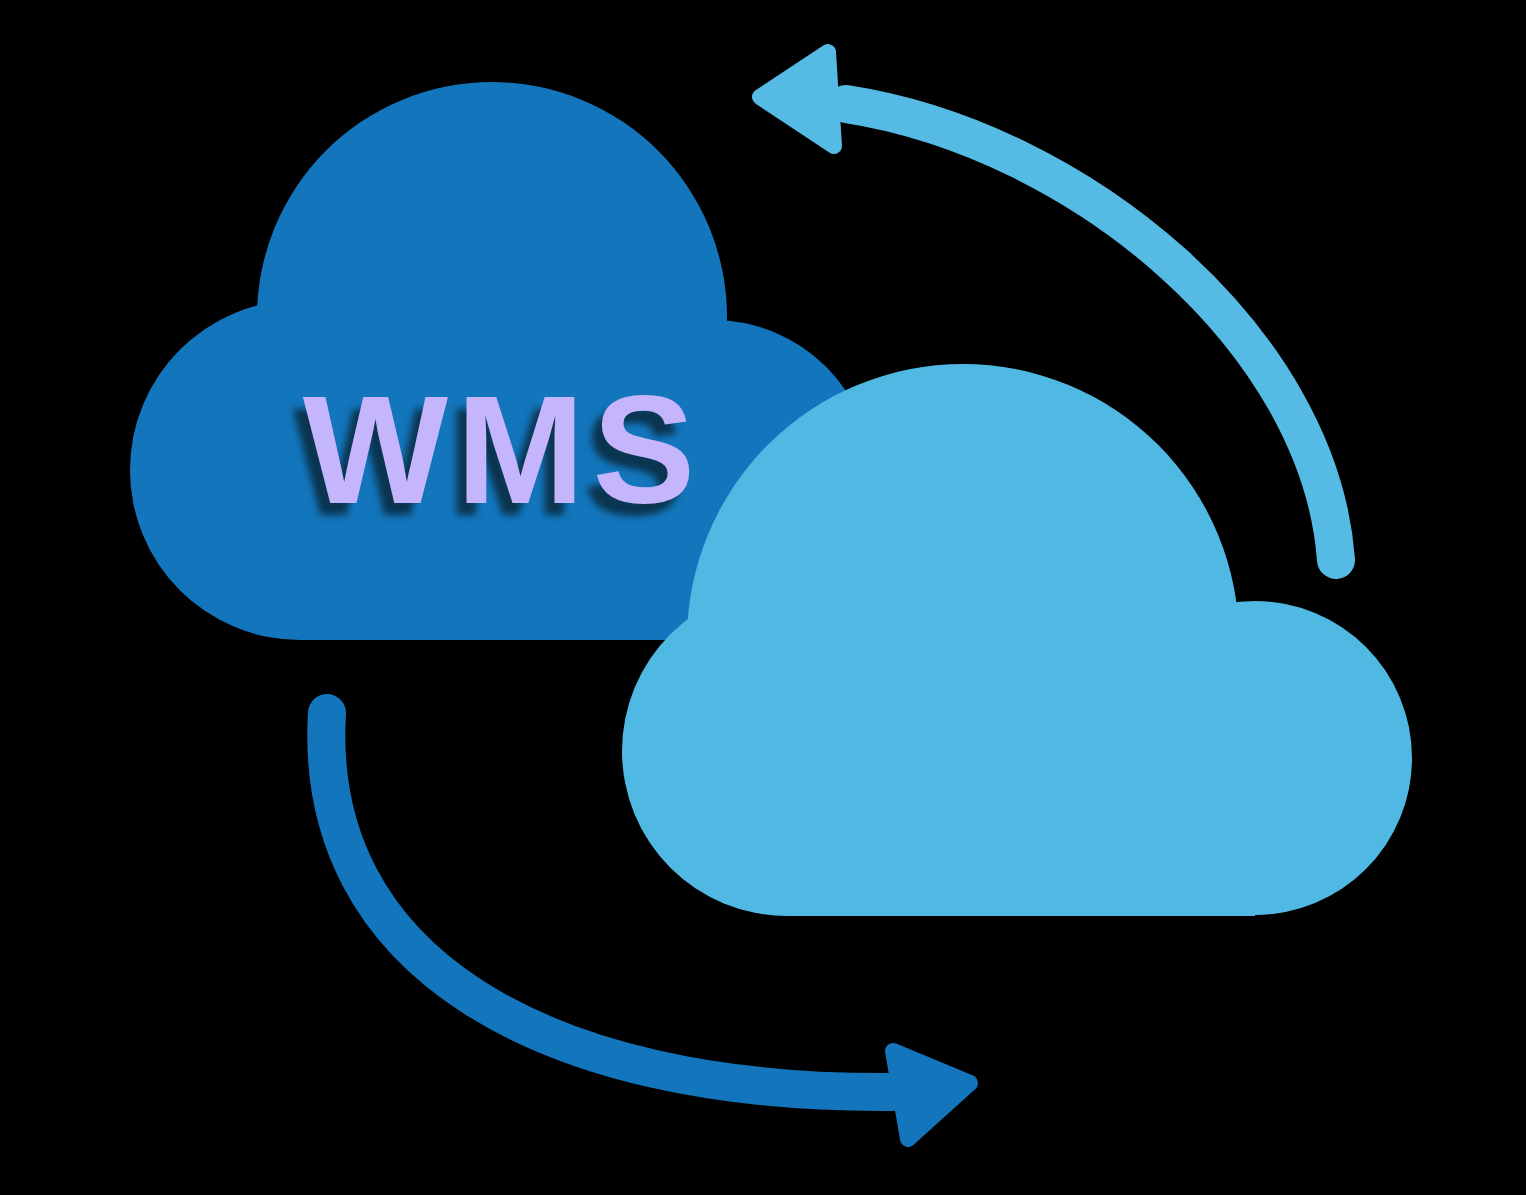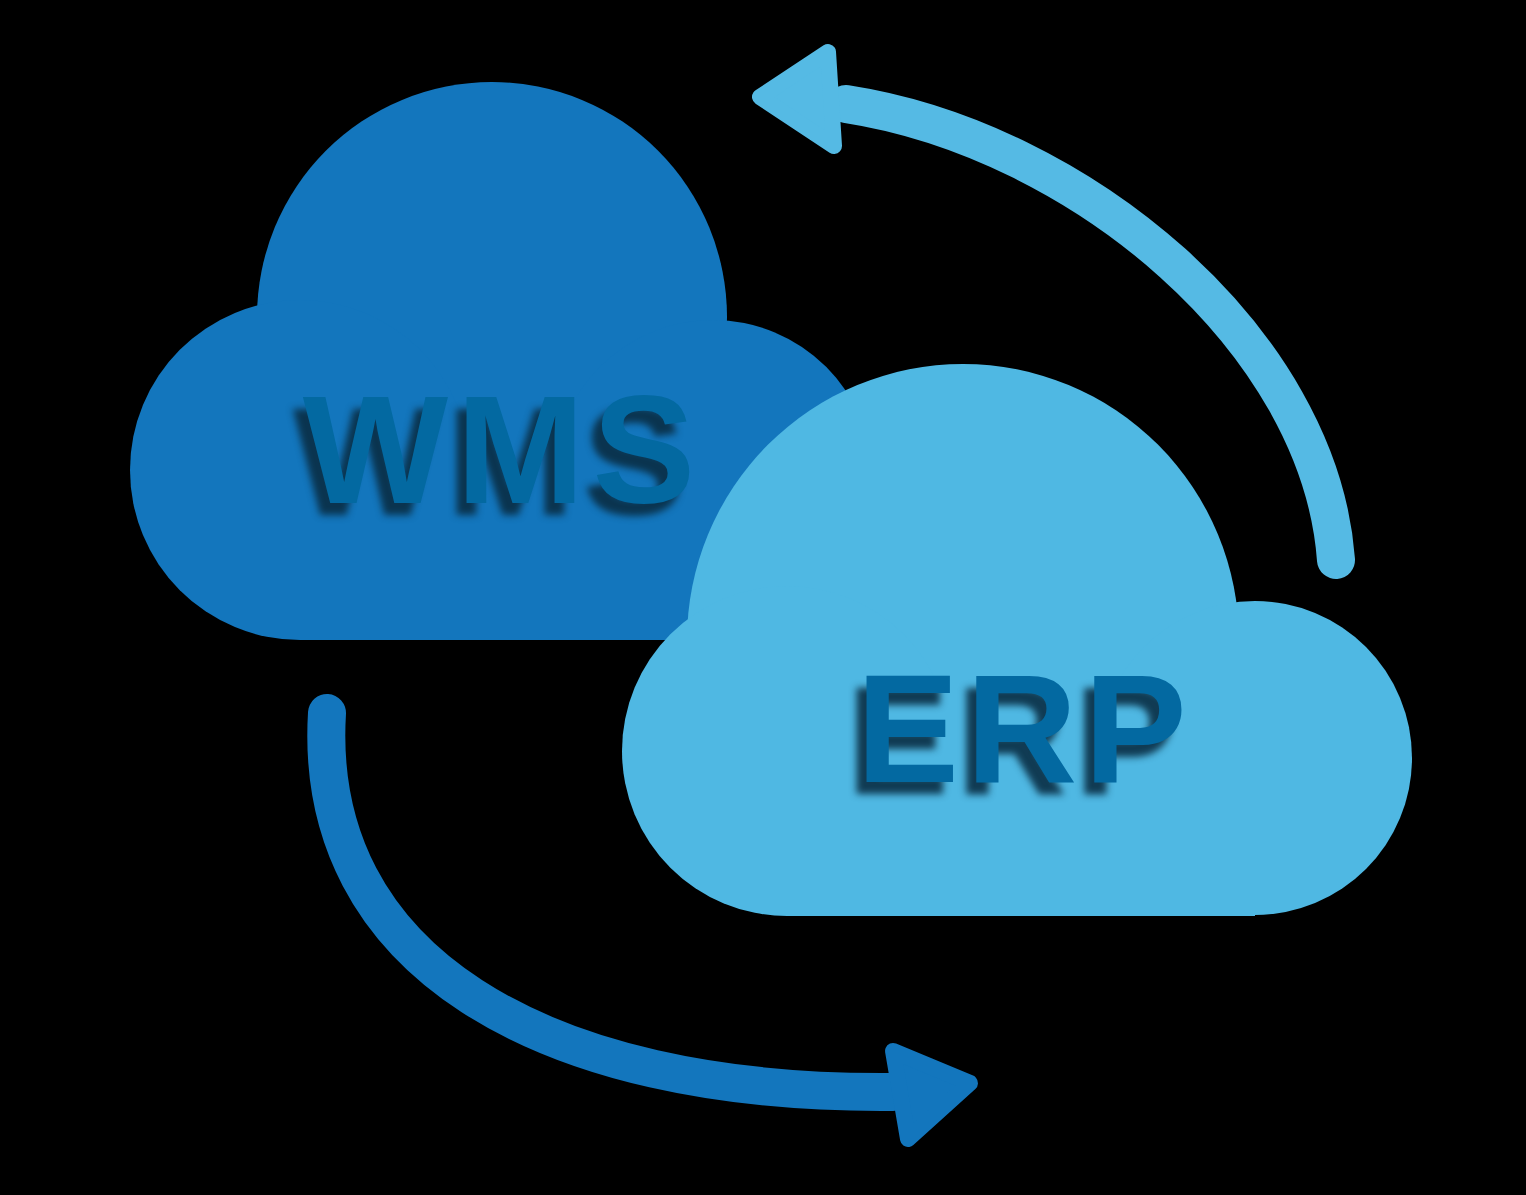--- a/index.html
+++ b/index.html
@@ -8,21 +8,21 @@
     width: 1526px;
     height: 1195px;
     background: #000;
     overflow: hidden;
     font-family: "Liberation Sans", sans-serif;
   }
   .stage svg { position: absolute; inset: 0; display: block; }
   .cloud-label {
     position: absolute;
     transform: translate(-50%, -50%);
-    color: #0369a1;
+    color: #c4b5fd;
     font-weight: bold;
     font-size: 154px;
     line-height: 1;
     white-space: nowrap;
     text-shadow: -10px 12px 7px rgba(10, 45, 68, 0.9);
     user-select: none;
   }
   .cloud-label.wms { left: 503px; top: 450px; letter-spacing: 8px; }
   .cloud-label.erp { left: 1025px; top: 729px; letter-spacing: 7px; }
 </style>
@@ -51,14 +51,13 @@
       <path d="M 760,97 L 828,52 L 834,146 Z" fill="currentColor" stroke="currentColor" stroke-width="16" stroke-linejoin="round"></path>
     </g>
 
     <g color="#1376bd">
       <path d="M 327,713 C 312,960 540,1095 893,1092" fill="none" stroke="currentColor" stroke-width="38" stroke-linecap="round"></path>
       <path d="M 970,1083 L 893,1051 L 908,1139 Z" fill="currentColor" stroke="currentColor" stroke-width="16" stroke-linejoin="round"></path>
     </g>
   </svg>
 
   <div class="cloud-label wms">WMS</div>
-  <div class="cloud-label erp">ERP</div>
 </div>
 
 </body></html>

